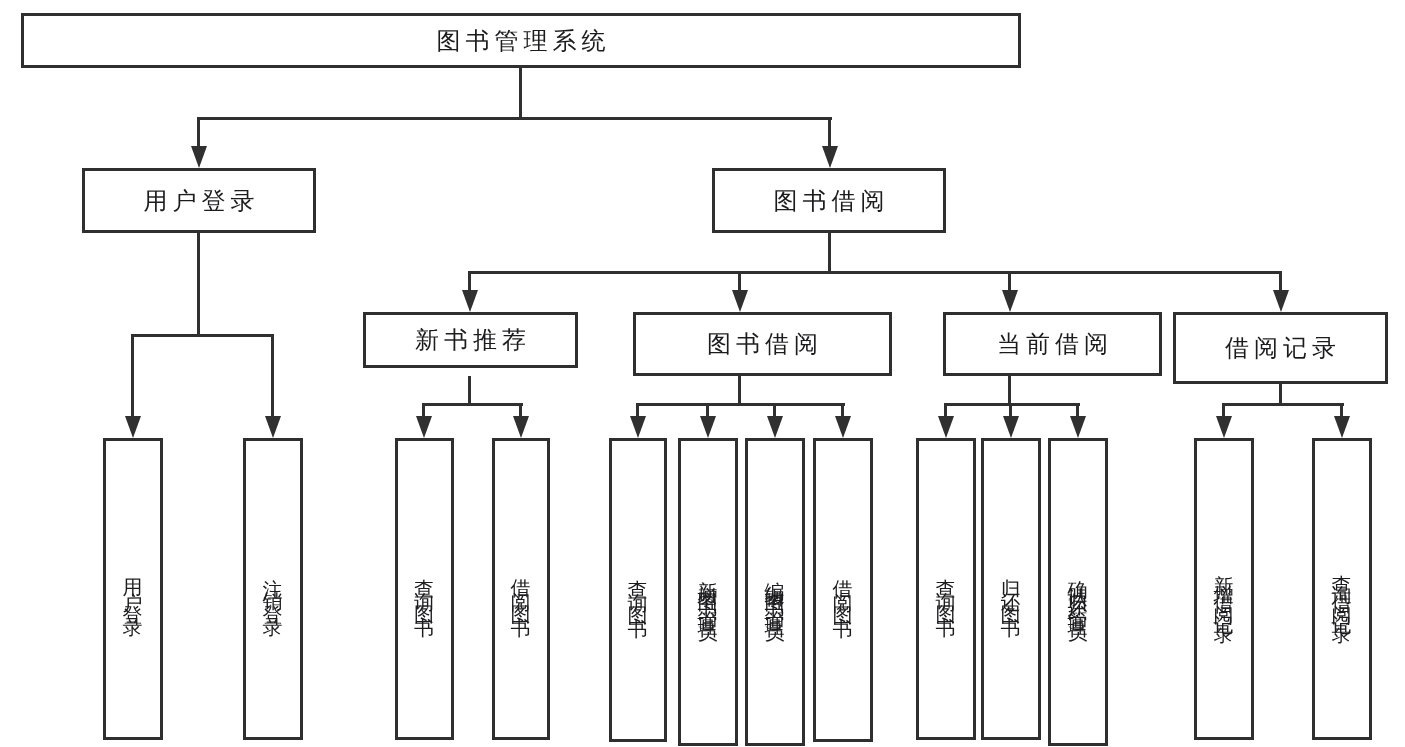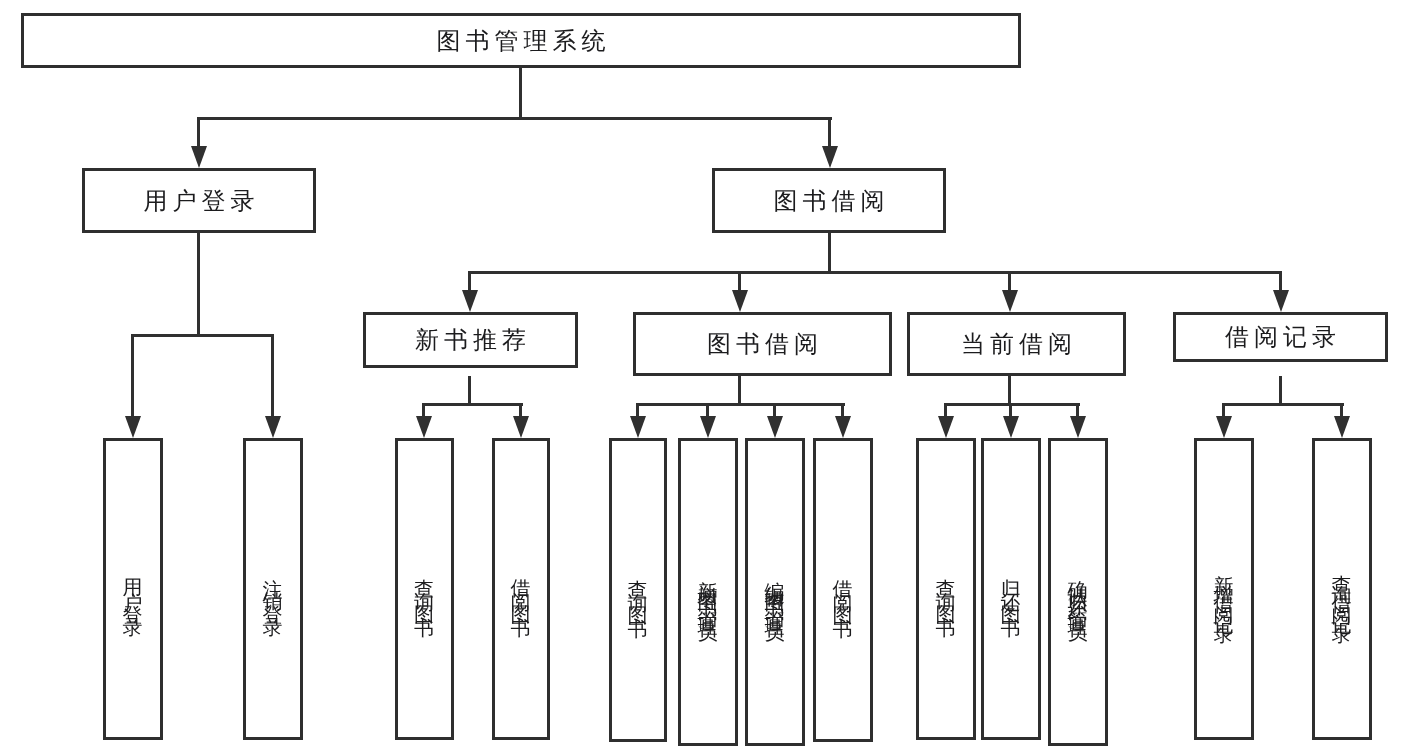--- a/index.html
+++ b/index.html
@@ -104,24 +104,24 @@
   <div class="box" style="left:712px;top:168px;width:234px;height:65px">
     <span class="hl">图书借阅</span>
   </div>
 
   <div class="box" style="left:363px;top:312px;width:215px;height:56px">
     <span class="hl">新书推荐</span>
   </div>
   <div class="box" style="left:633px;top:312px;width:259px;height:64px">
     <span class="hl">图书借阅</span>
   </div>
-  <div class="box" style="left:907px;top:312px;width:219px;height:64px">
+  <div class="box" style="left:943px;top:312px;width:219px;height:64px">
     <span class="hl">当前借阅</span>
   </div>
-  <div class="box" style="left:1173px;top:312px;width:215px;height:50px">
+  <div class="box" style="left:1173px;top:312px;width:215px;height:72px">
     <span class="hl">借阅记录</span>
   </div>
 
   <div class="box vbox" style="left:103px;top:438px;width:60px;height:302px">
     <span class="vt ls13">用户登录</span>
   </div>
   <div class="box vbox" style="left:243px;top:438px;width:60px;height:302px">
     <span class="vt ls13">注销登录</span>
   </div>
 

